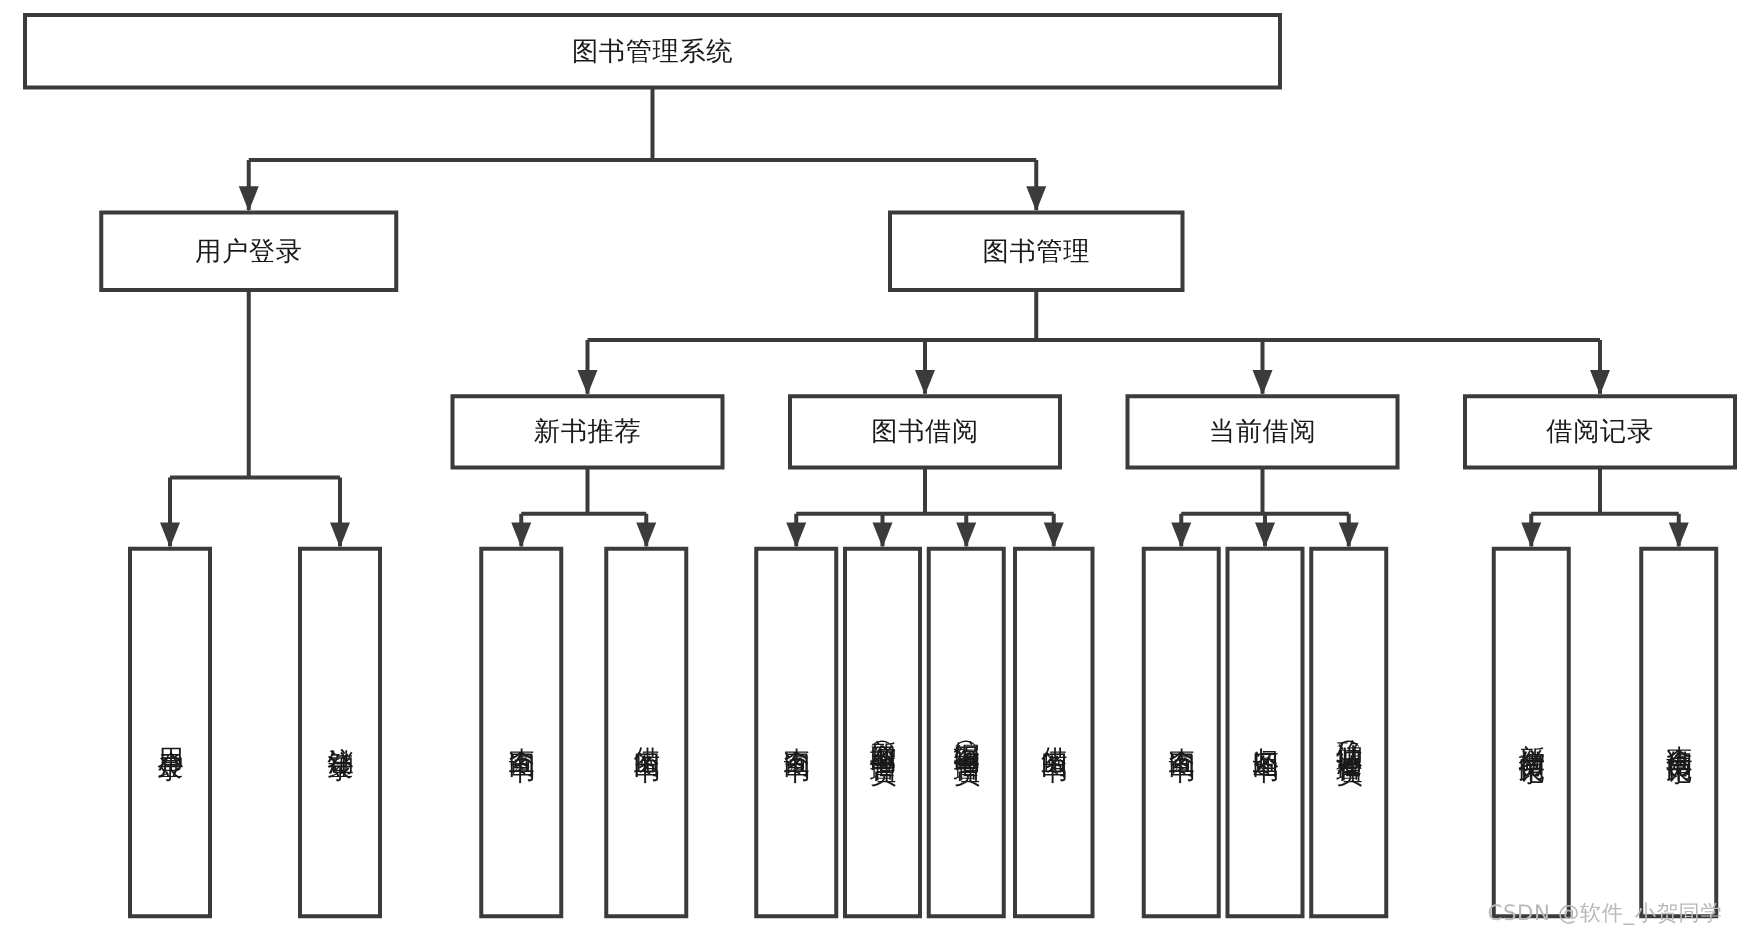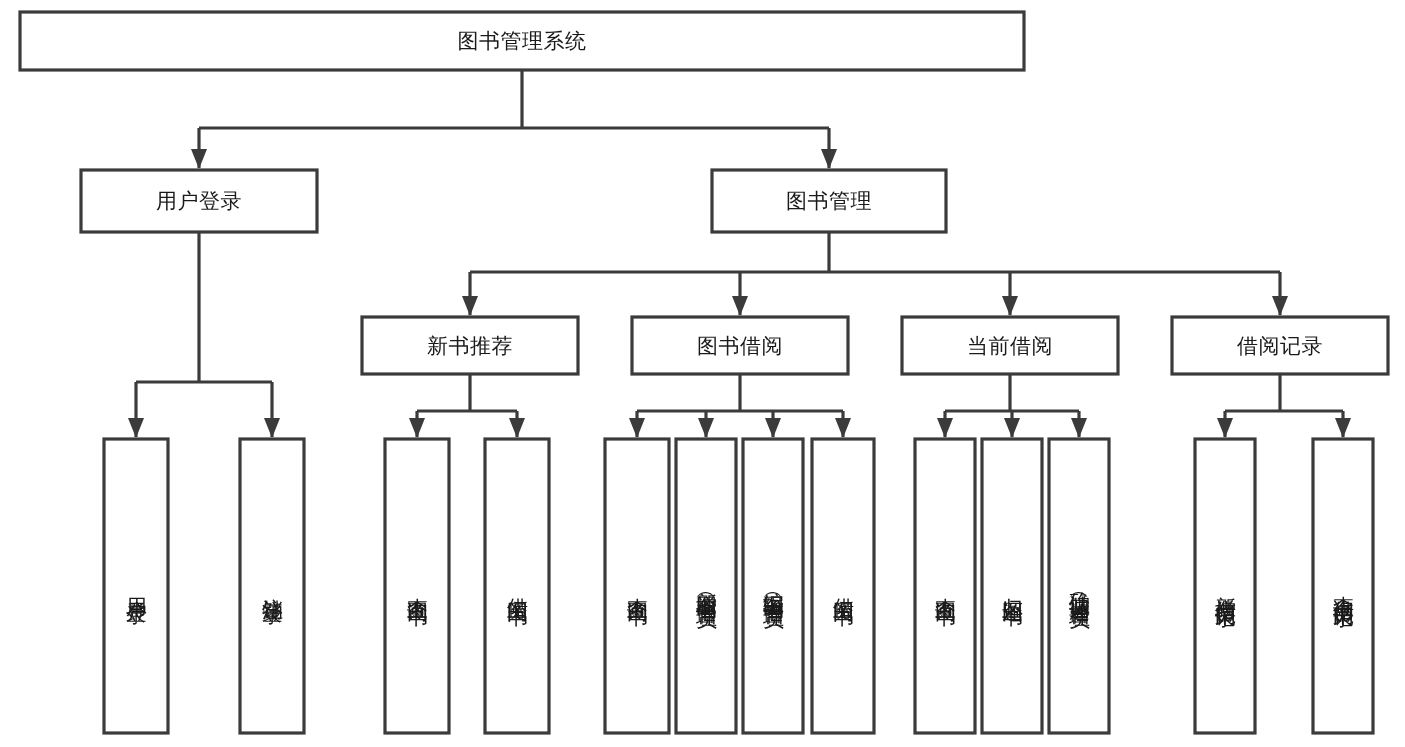--- a/index.html
+++ b/index.html
@@ -172,14 +172,15 @@
       <div class="label-vert" style="left: 676px; width: 60px; top: 445px; height: 282px; display: flex; align-items: center; justify-content: center;">新增图书（管理员）</div>
       <div class="label-vert" style="left: 743px; width: 60px; top: 445px; height: 282px; display: flex; align-items: center; justify-content: center;">编辑图书（管理员）</div>
       <div class="label-vert" style="left: 812px; width: 62px; top: 445px; height: 282px; display: flex; align-items: center; justify-content: center;">借阅图书</div>
       <div class="label-vert" style="left: 915px; width: 60px; top: 445px; height: 282px; display: flex; align-items: center; justify-content: center;">查询图书</div>
       <div class="label-vert" style="left: 982px; width: 60px; top: 445px; height: 282px; display: flex; align-items: center; justify-content: center;">归还图书</div>
       <div class="label-vert" style="left: 1049px; width: 60px; top: 445px; height: 282px; display: flex; align-items: center; justify-content: center;">确认归还（管理员）</div>
       <div class="label-vert" style="left: 1195px; width: 60px; top: 445px; height: 282px; display: flex; align-items: center; justify-content: center;">新增借阅记录</div>
       <div class="label-vert" style="left: 1313px; width: 60px; top: 445px; height: 282px; display: flex; align-items: center; justify-content: center;">查询借阅记录</div>
     </div>
 
+  <div class="watermark" style="left: 1190px; top: 719px;">CSDN @软件_小贺同学</div>
 
 </div>
 
 </body></html>

